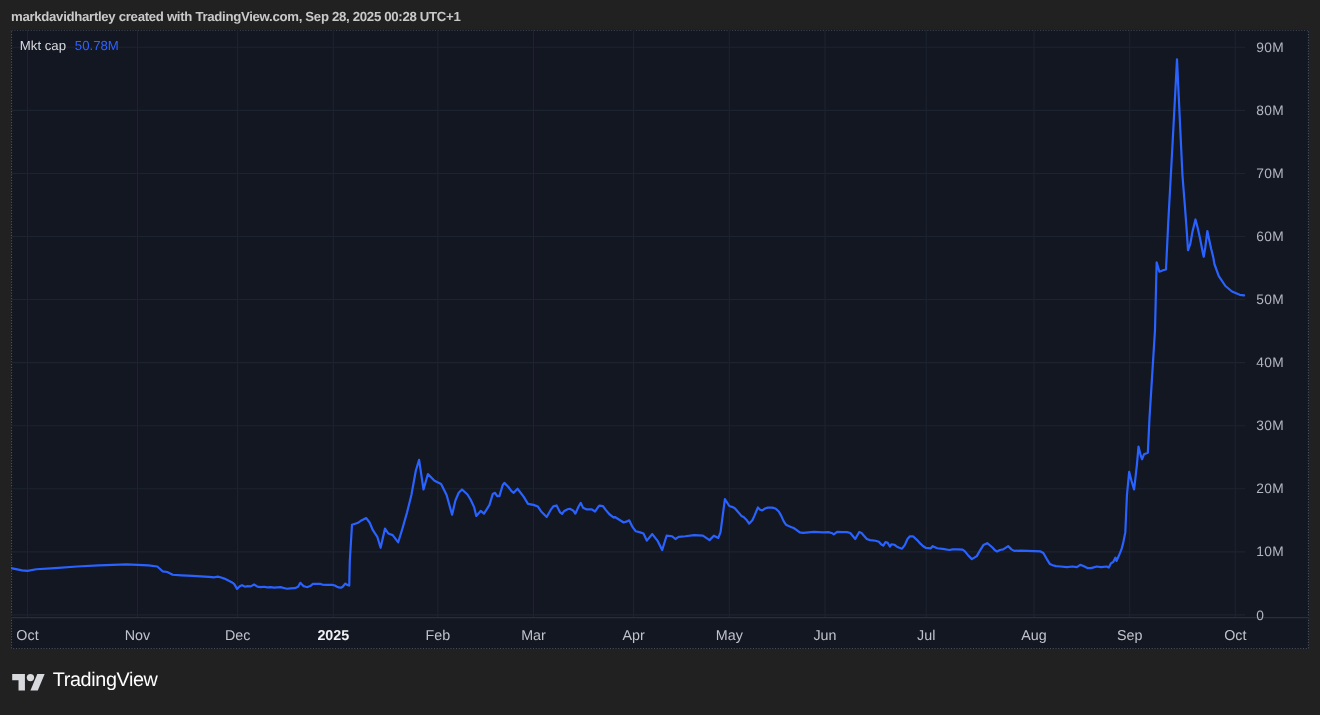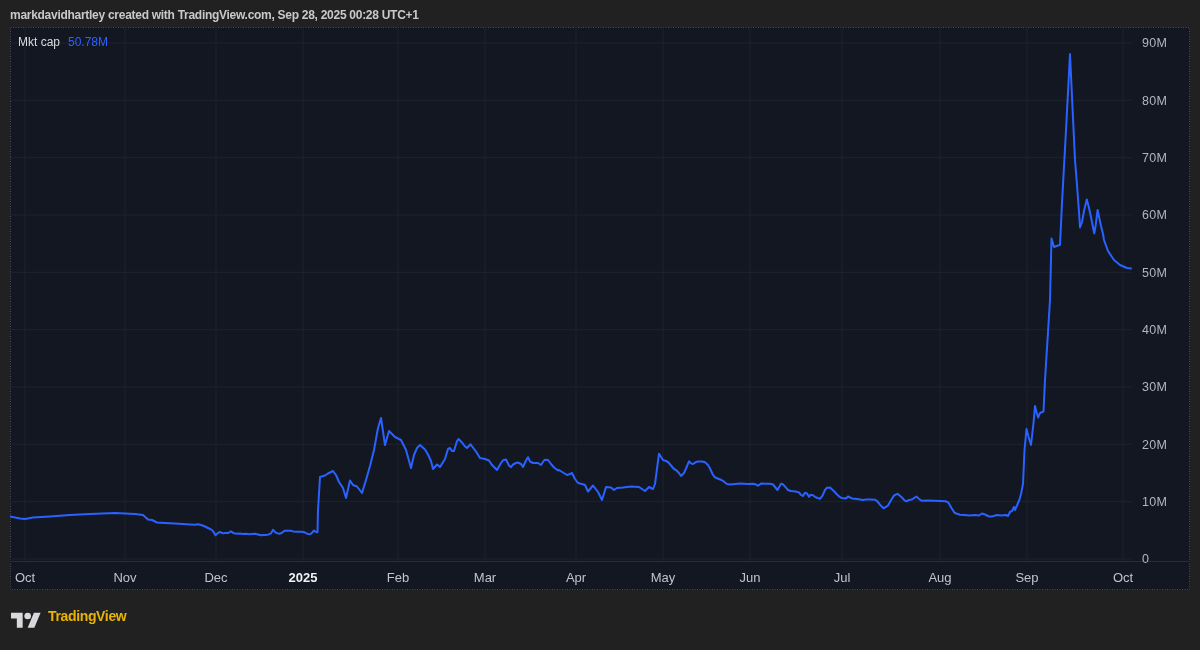--- a/index.html
+++ b/index.html
@@ -1,18 +1,18 @@
 <!DOCTYPE html>
 <html><head><meta charset="utf-8">
 <style>
 html,body{margin:0;padding:0;width:1200px;height:650px;background:#212121;overflow:hidden}
 body{font-family:"Liberation Sans",sans-serif;position:relative}
 #topbar{position:absolute;left:10px;top:8px;font-size:12px;font-weight:bold;color:#c9c9c9;letter-spacing:-0.28px}
 #panel{position:absolute;left:10px;top:27px;width:1180px;height:563px;background:#131722}
-#tvtext{position:absolute;left:48px;top:607.7px;font-size:14px;font-weight:bold;color:#eab308;letter-spacing:-0.35px}
+#tvtext{position:absolute;left:48px;top:607.7px;font-size:18px;font-weight:normal;color:#ffffff;letter-spacing:-0.35px}
 </style></head>
 <body>
 <div id="topbar">markdavidhartley created with TradingView.com, Sep 28, 2025 00:28 UTC+1</div>
 <div id="panel">
 <svg width="1180" height="563" viewBox="0 0 1180 563" style="position:absolute;left:0;top:0">
 <rect x="0.5" y="0.5" width="1179" height="562" fill="none" stroke="#4a4f58" stroke-width="1" stroke-dasharray="1 1.5"></rect>
 <line x1="0" y1="16.0" x2="1122" y2="16.0" stroke="#1e2330" stroke-width="1"></line>
 <line x1="0" y1="73.3" x2="1122" y2="73.3" stroke="#1e2330" stroke-width="1"></line>
 <line x1="0" y1="130.7" x2="1122" y2="130.7" stroke="#1e2330" stroke-width="1"></line>
 <line x1="0" y1="188.0" x2="1122" y2="188.0" stroke="#1e2330" stroke-width="1"></line>

